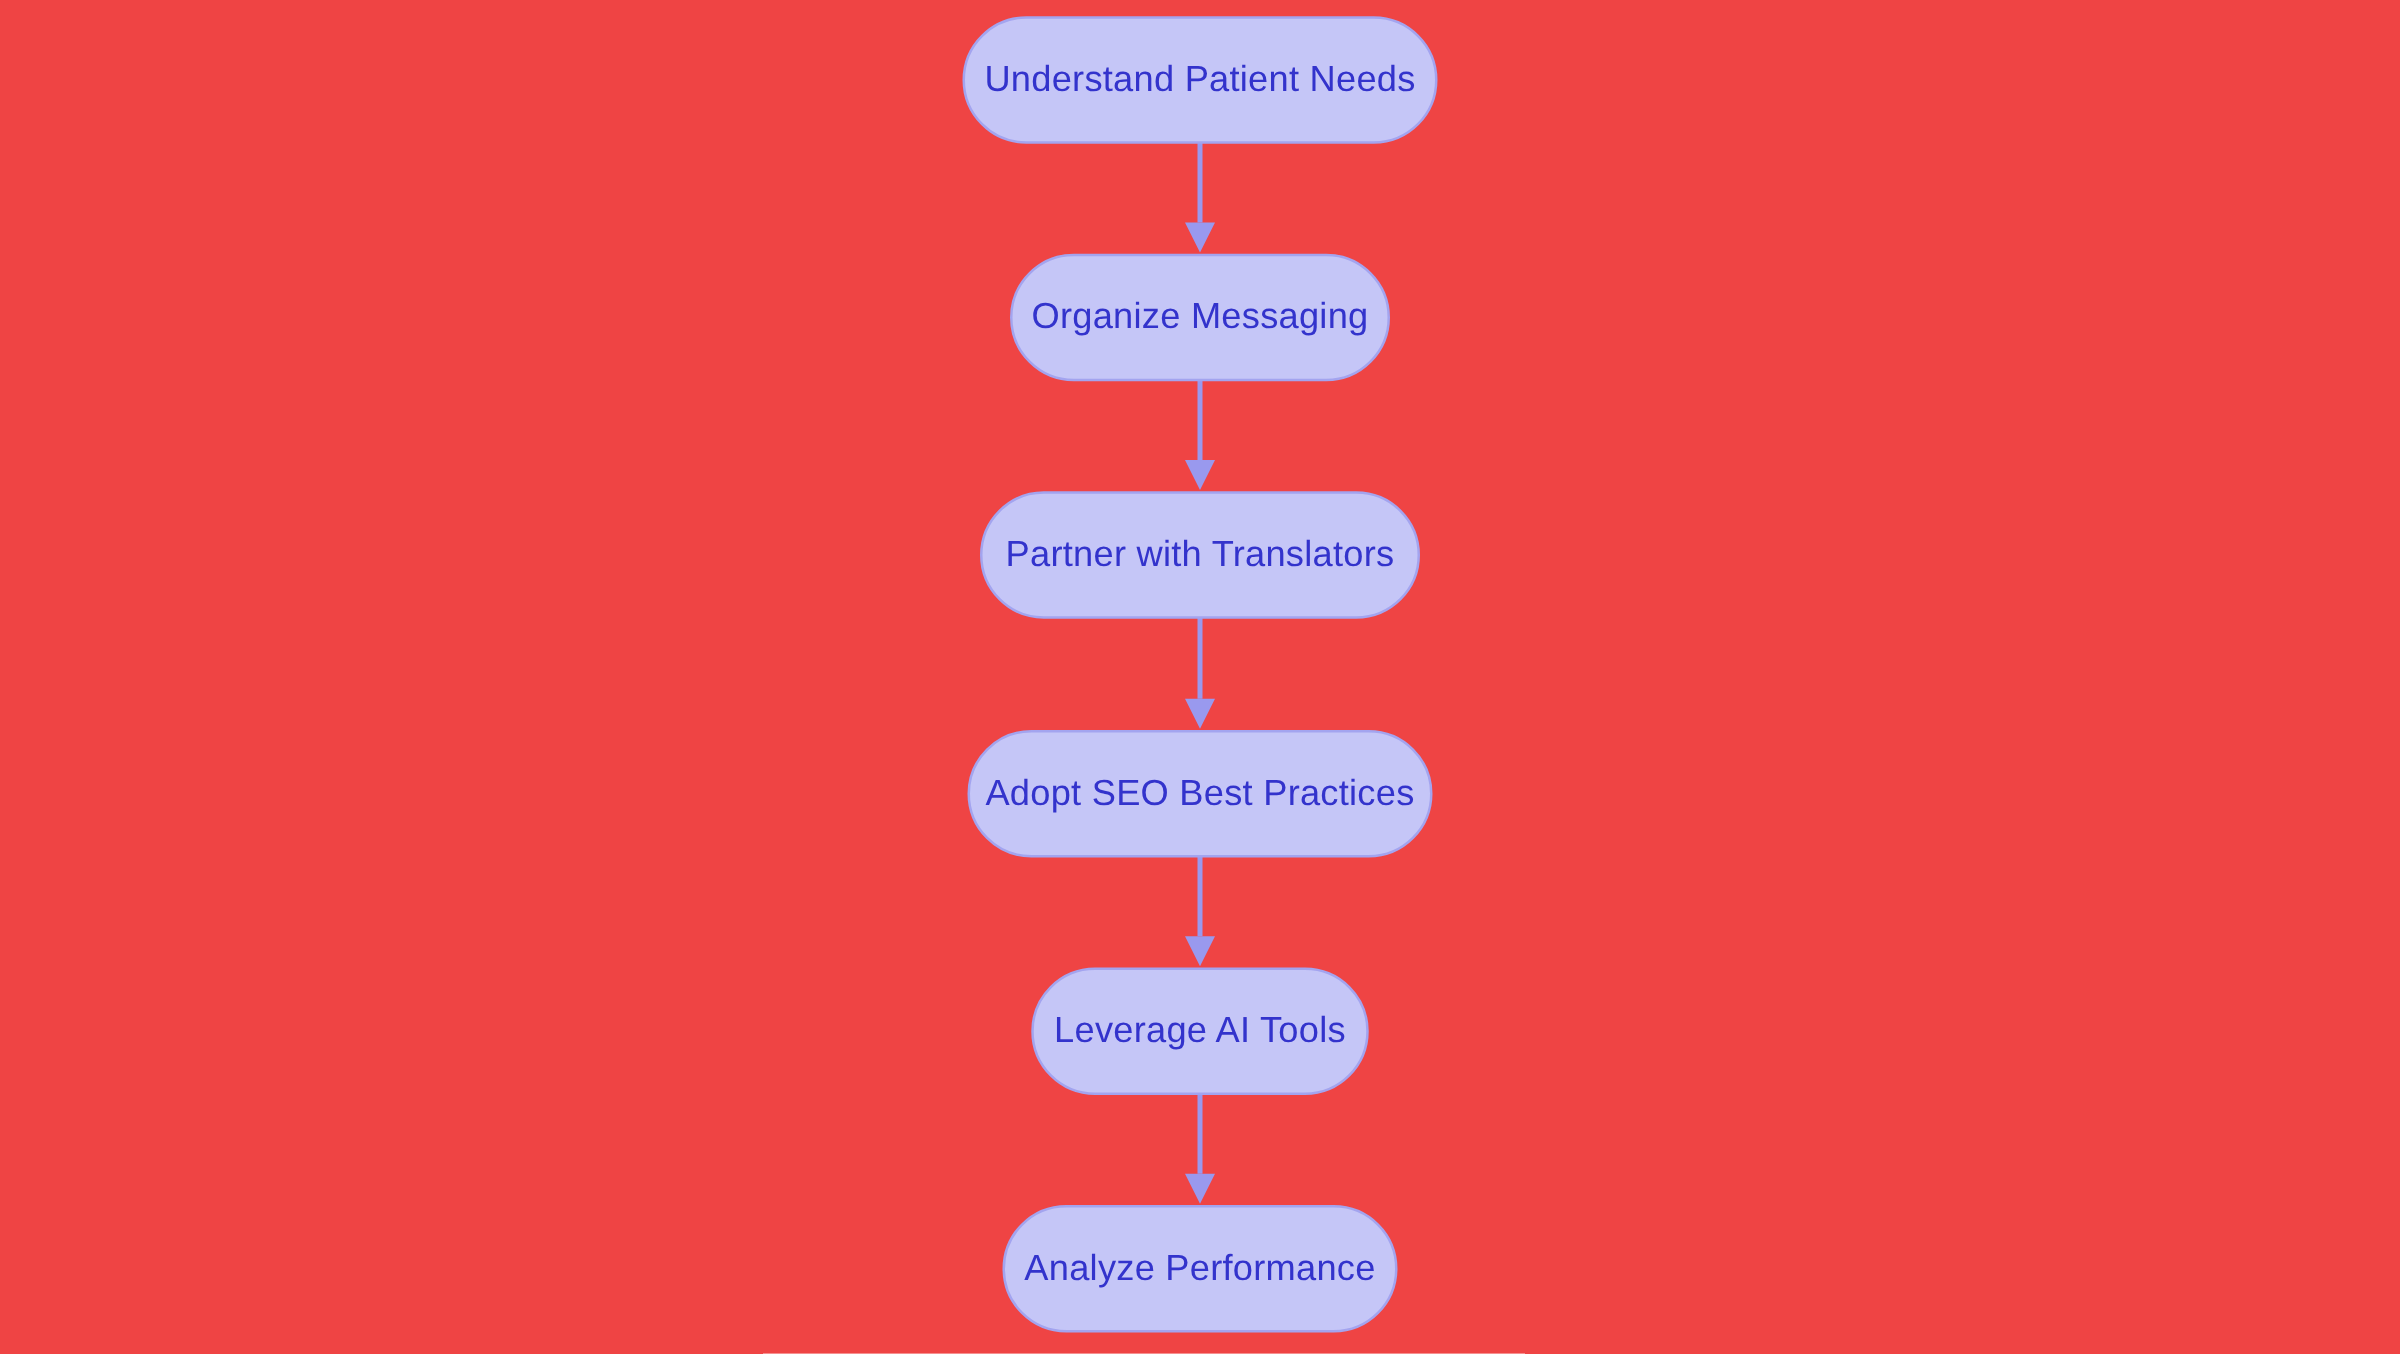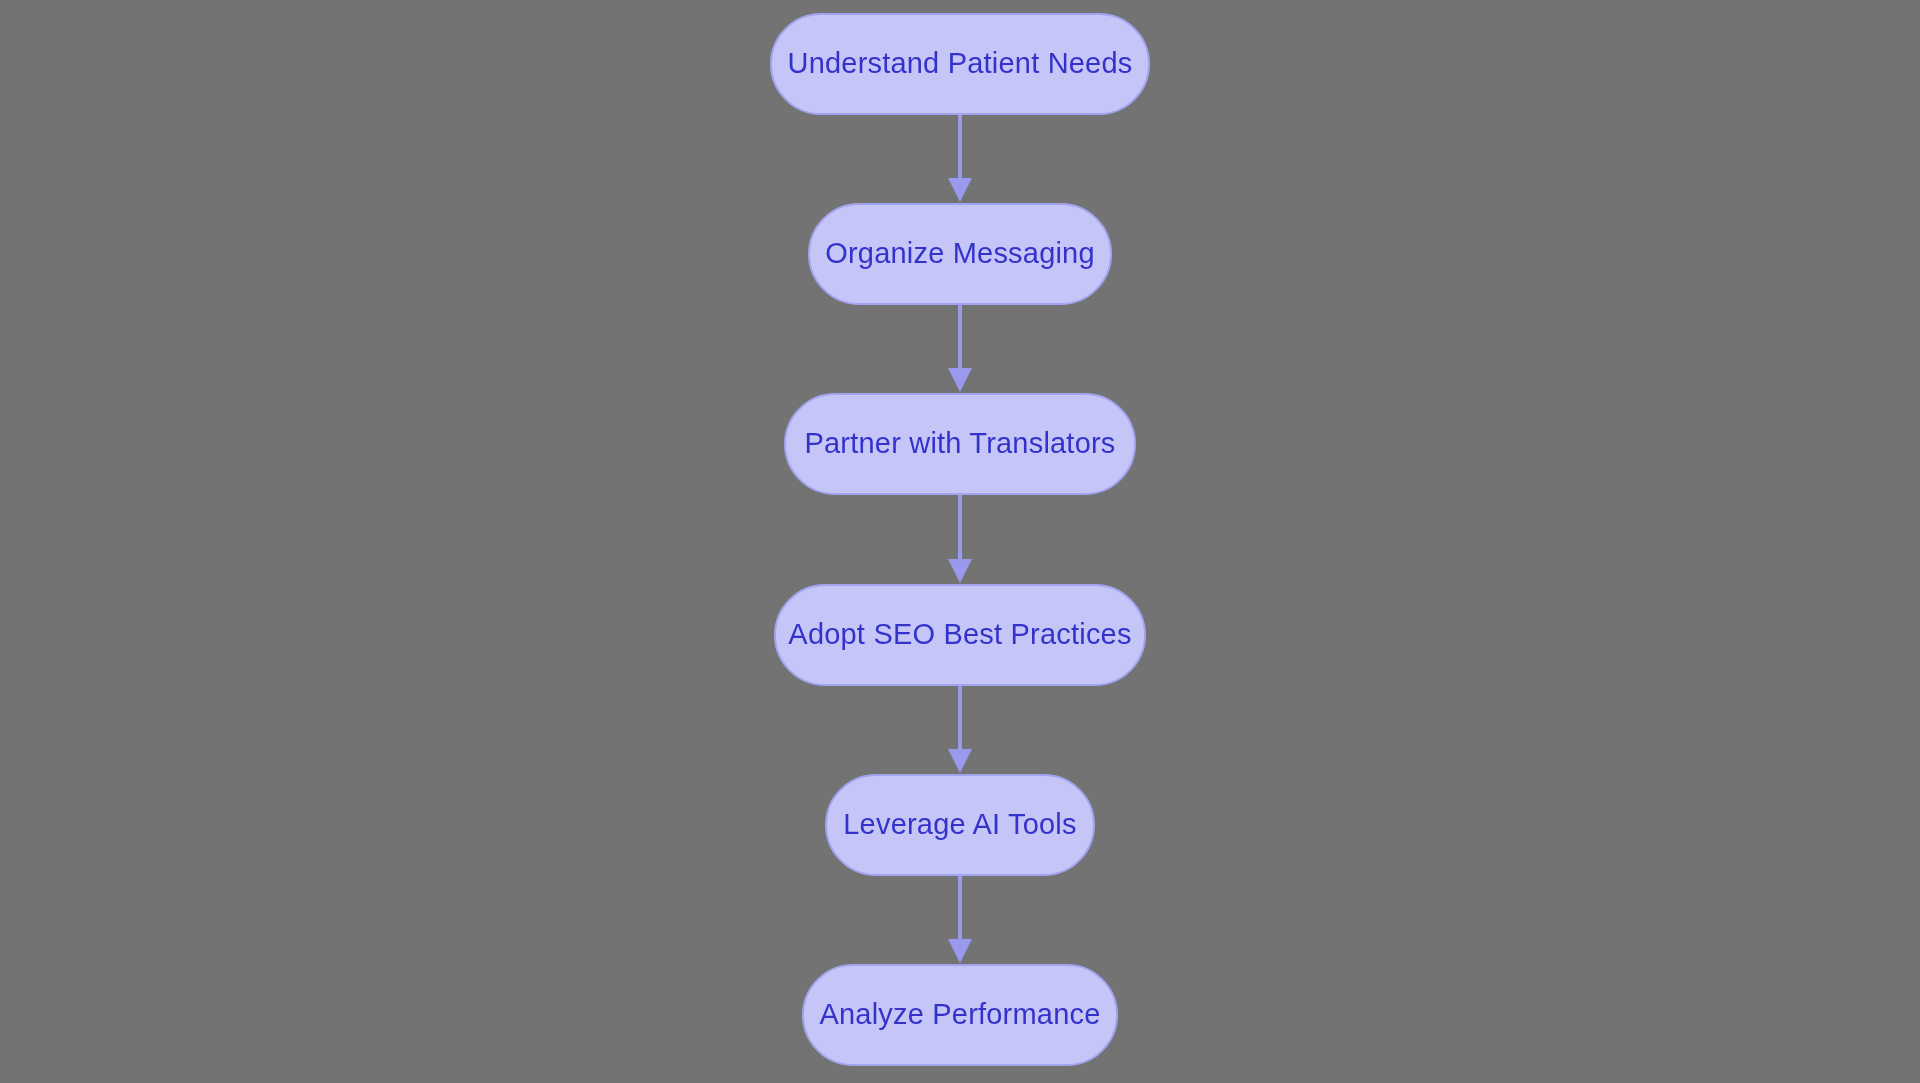--- a/index.html
+++ b/index.html
@@ -12,21 +12,21 @@
     width: 1920px;
     height: 1083px;
     overflow: hidden;
     font-family: "Liberation Sans", "DejaVu Sans", sans-serif;
   }
 
   #flow-canvas {
     position: relative;
     width: 1920px;
     height: 1083px;
-    background: #737373;
+    background: #ef4444;
   }
 
   #flow-svg {
     position: absolute;
     top: 0;
     left: 0;
     width: 1920px;
     height: 1083px;
     display: block;
   }

